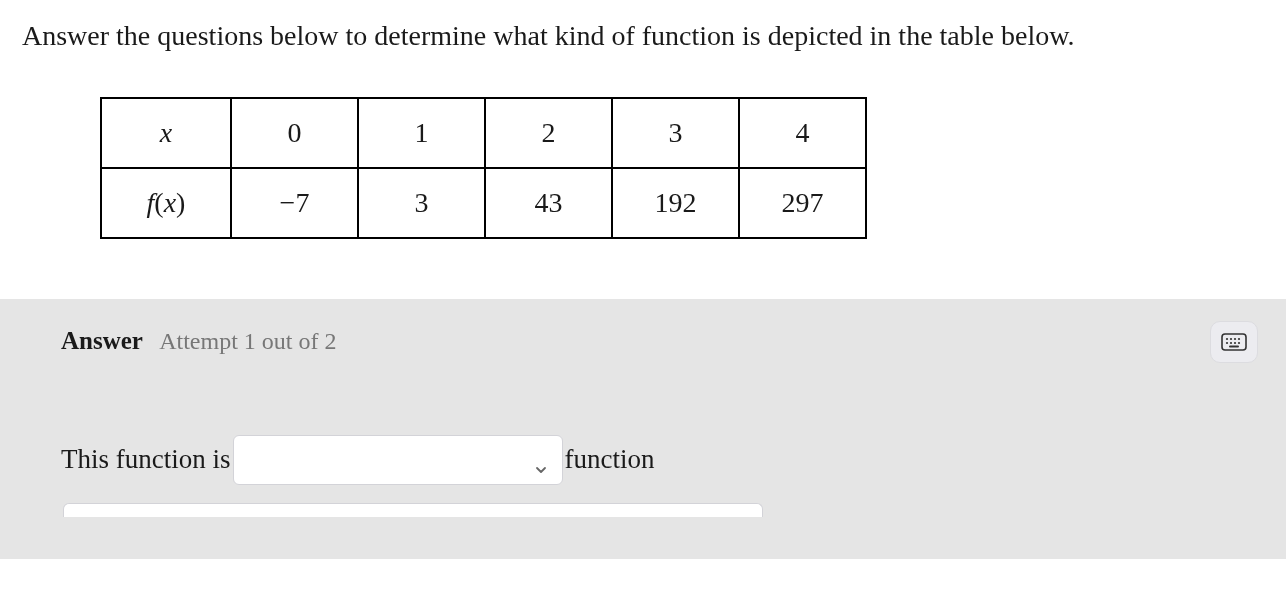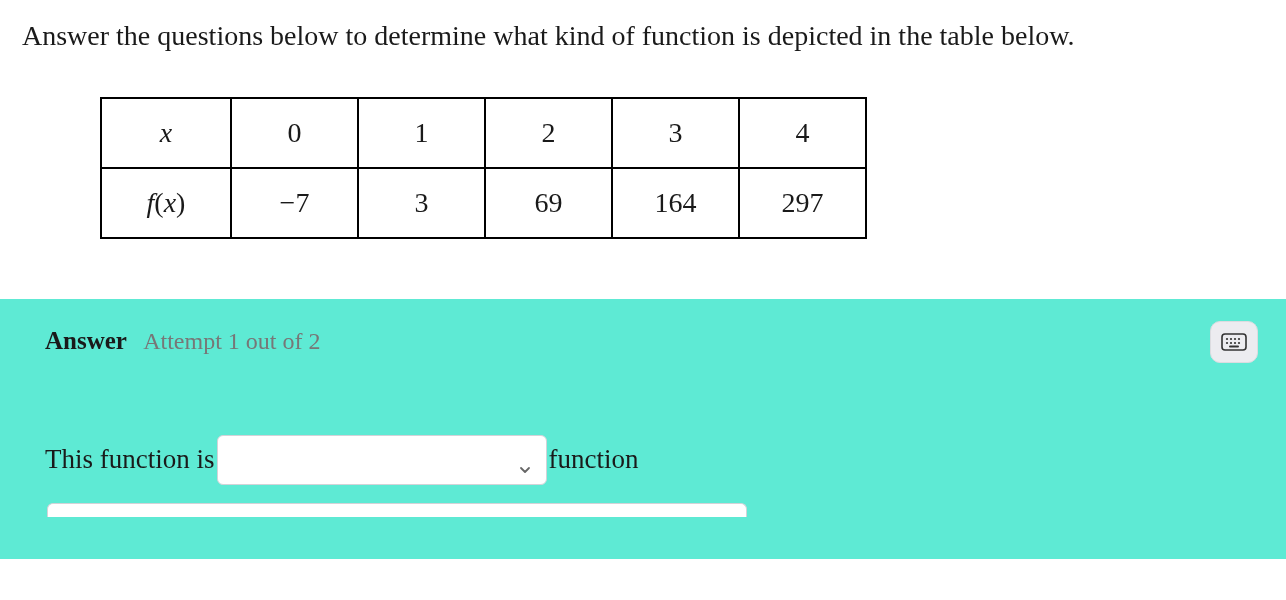--- a/index.html
+++ b/index.html
@@ -36,23 +36,23 @@
     width: 130px;
     height: 70px;
   }
   table.func td {
     width: 127px;
     height: 70px;
   }
   .fx-header { font-style: italic; margin-top: 42px; }
   .minus { letter-spacing: 0px; }
   .answer-zone {
-    background: #5eead4;
+    background: #e5e5e5;
     margin-top: 60px;
-    padding: 28px 48px 20px 45px;
+    padding: 28px 48px 20px 61px;
     height: 260px;
     position: relative;
   }
   .answer-heading {
     font-family: Georgia, serif;
     font-size: 25px;
   }
   .answer-heading strong { font-weight: 700; }
   .attempt {
     color: #777;
@@ -122,22 +122,22 @@
       <td>0</td>
       <td>1</td>
       <td>2</td>
       <td>3</td>
       <td>4</td>
     </tr>
     <tr>
       <th class="fx-header"><span style="font-style:italic">f</span><span style="font-style:normal">(</span><span style="font-style:italic">x</span><span style="font-style:normal">)</span></th>
       <td><span class="minus">−7</span></td>
       <td>3</td>
-      <td>69</td>
-      <td>164</td>
+      <td>43</td>
+      <td>192</td>
       <td>297</td>
     </tr>
   </tbody>
     </table>
 </div>
 
 <div class="answer-zone">
   <div class="answer-heading">
     <strong>Answer</strong>
     <span class="attempt">Attempt 1 out of 2</span>

